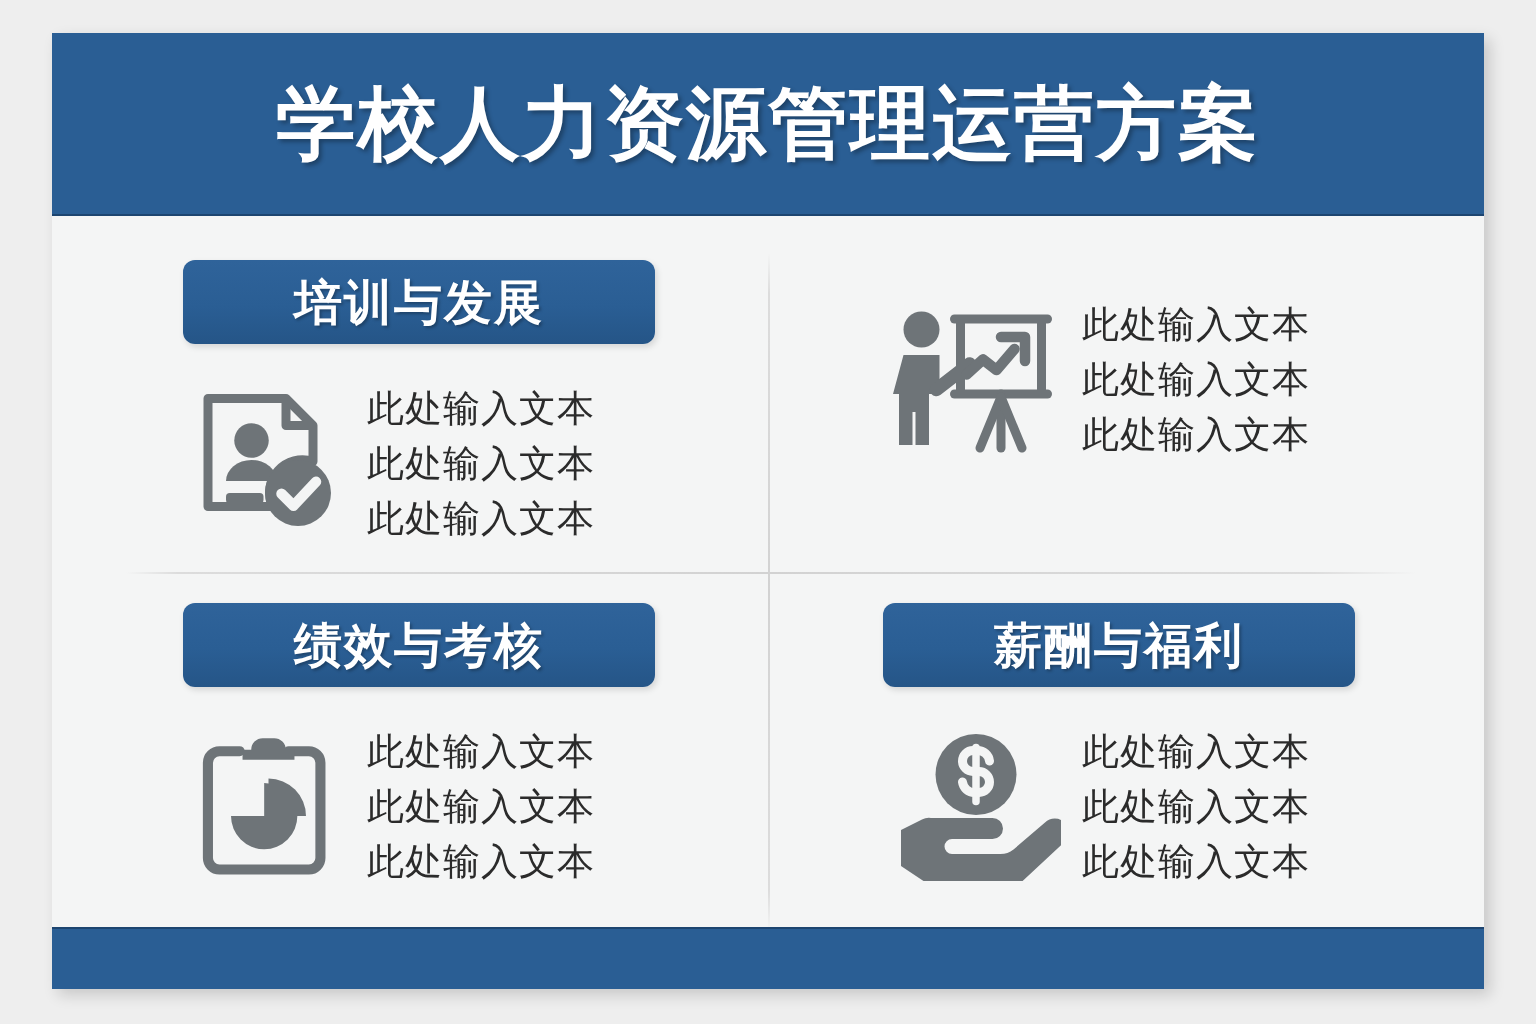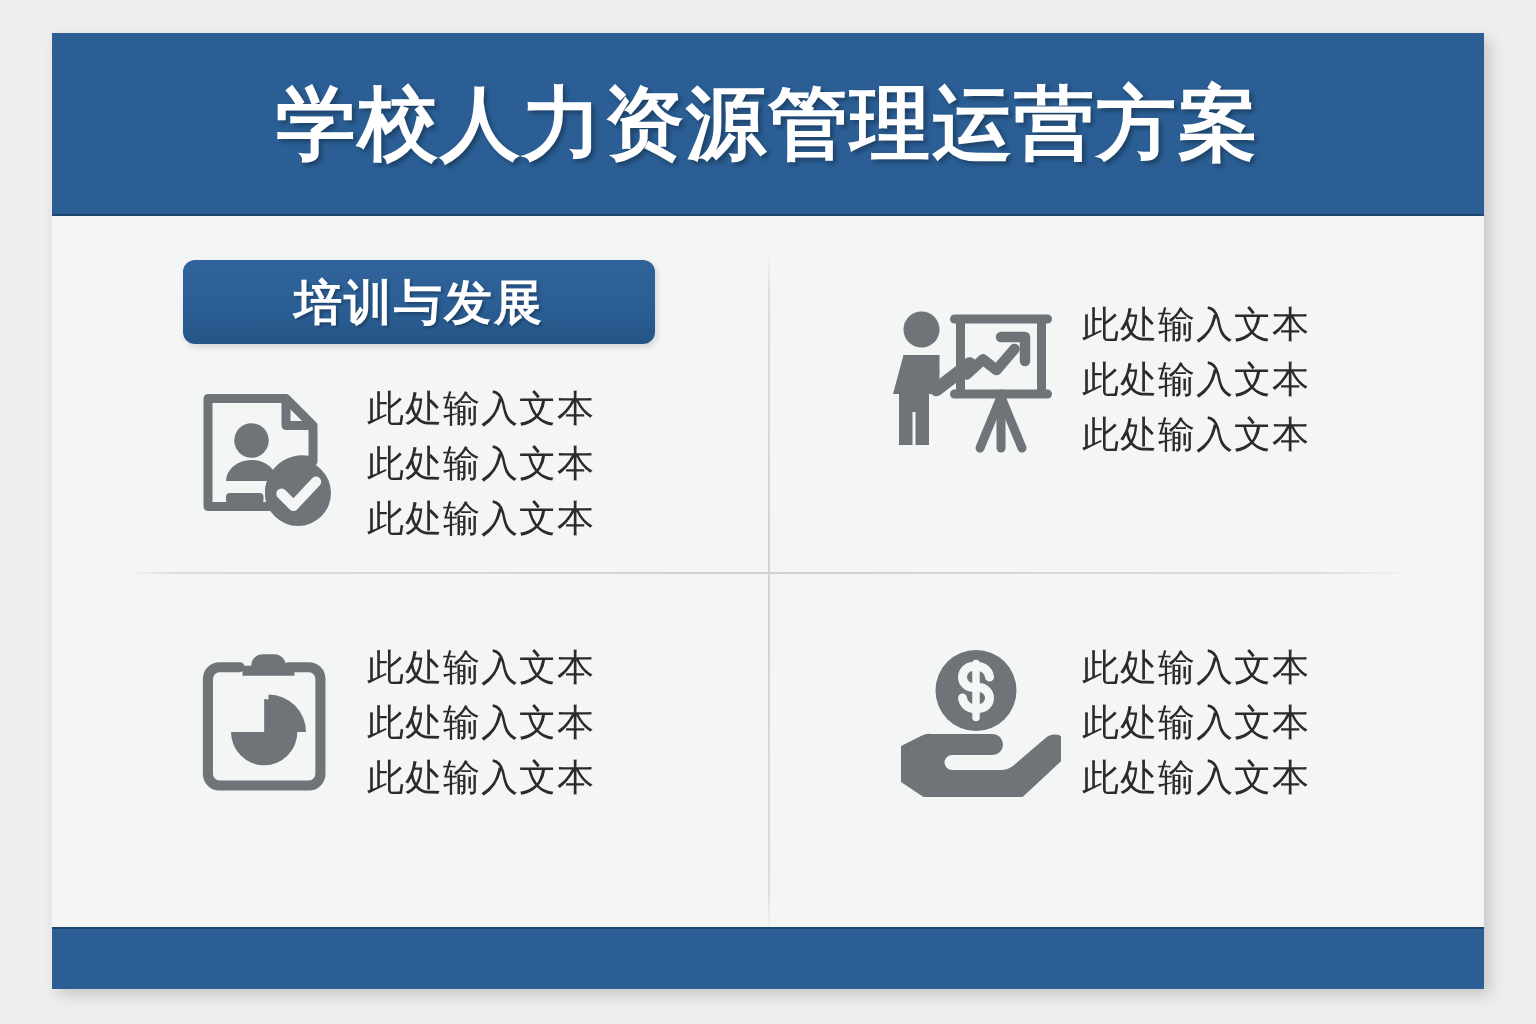--- a/index.html
+++ b/index.html
@@ -222,20 +222,23 @@
       </div>
       <div class="quad-lines">
         <div class="quad-line">此处输入文本</div>
         <div class="quad-line">此处输入文本</div>
         <div class="quad-line">此处输入文本</div>
       </div>
     </div>
   </div>
 
   <div class="quadrant" id="quad-2">
+    <div class="pill">
+      <span class="pill-label">绩效与考核</span>
+    </div>
     <div class="quad-body">
       <div class="quad-icon">
         <svg width="145" height="150" viewBox="0 0 100 104" fill="none">
 
           <path d="M30 14 h-14 a8 8 0 0 0 -8 8 v66 a8 8 0 0 0 8 8 h62 a8 8 0 0 0 8 -8 v-66 a8 8 0 0 0 -8 -8 h-14" stroke="#6e7478" stroke-width="7" stroke-linejoin="round" stroke-linecap="round" fill="none"></path>
 
           <path d="M32 20 v-7 h6 a8 8 0 0 1 8 -8 h8 a8 8 0 0 1 8 8 h6 v7 z" fill="#6e7478"></path>
 
           <path d="M47 59 m-23 0 a23 23 0 1 0 23 -23 v23 z" fill="#6e7478"></path>
           <path d="M50 33 a26 26 0 0 1 26 26 h-26 z" fill="#6e7478"></path>
@@ -243,20 +246,23 @@
       </div>
       <div class="quad-lines">
         <div class="quad-line">此处输入文本</div>
         <div class="quad-line">此处输入文本</div>
         <div class="quad-line">此处输入文本</div>
       </div>
     </div>
   </div>
 
   <div class="quadrant" id="quad-3">
+    <div class="pill">
+      <span class="pill-label">薪酬与福利</span>
+    </div>
     <div class="quad-body">
       <div class="quad-icon">
         <svg width="170" height="150" viewBox="0 0 112 100" fill="none">
 
           <circle cx="56" cy="29" r="27" fill="#6e7478"></circle>
           <path d="M56 11 v36" stroke="#f4f5f5" stroke-width="5" stroke-linecap="round"></path>
           <path d="M65 20 a8 8 0 0 0 -8 -7 h-3 a7 7 0 0 0 0 14 h4 a7 7 0 0 1 0 14 h-3 a8 8 0 0 1 -8 -7" stroke="#f4f5f5" stroke-width="6" stroke-linecap="round" fill="none"></path>
 
           <path d="M6 66 l14 -7 a10 10 0 0 1 6 -1 h41 a7 7 0 0 1 0 14 h-27 a5 5 0 0 0 0 10 h32
                    a14 14 0 0 0 9 -3 l21 -18 a9 9 0 0 1 13 13 l-29 27 a20 20 0 0 1 -13 5 h-40

